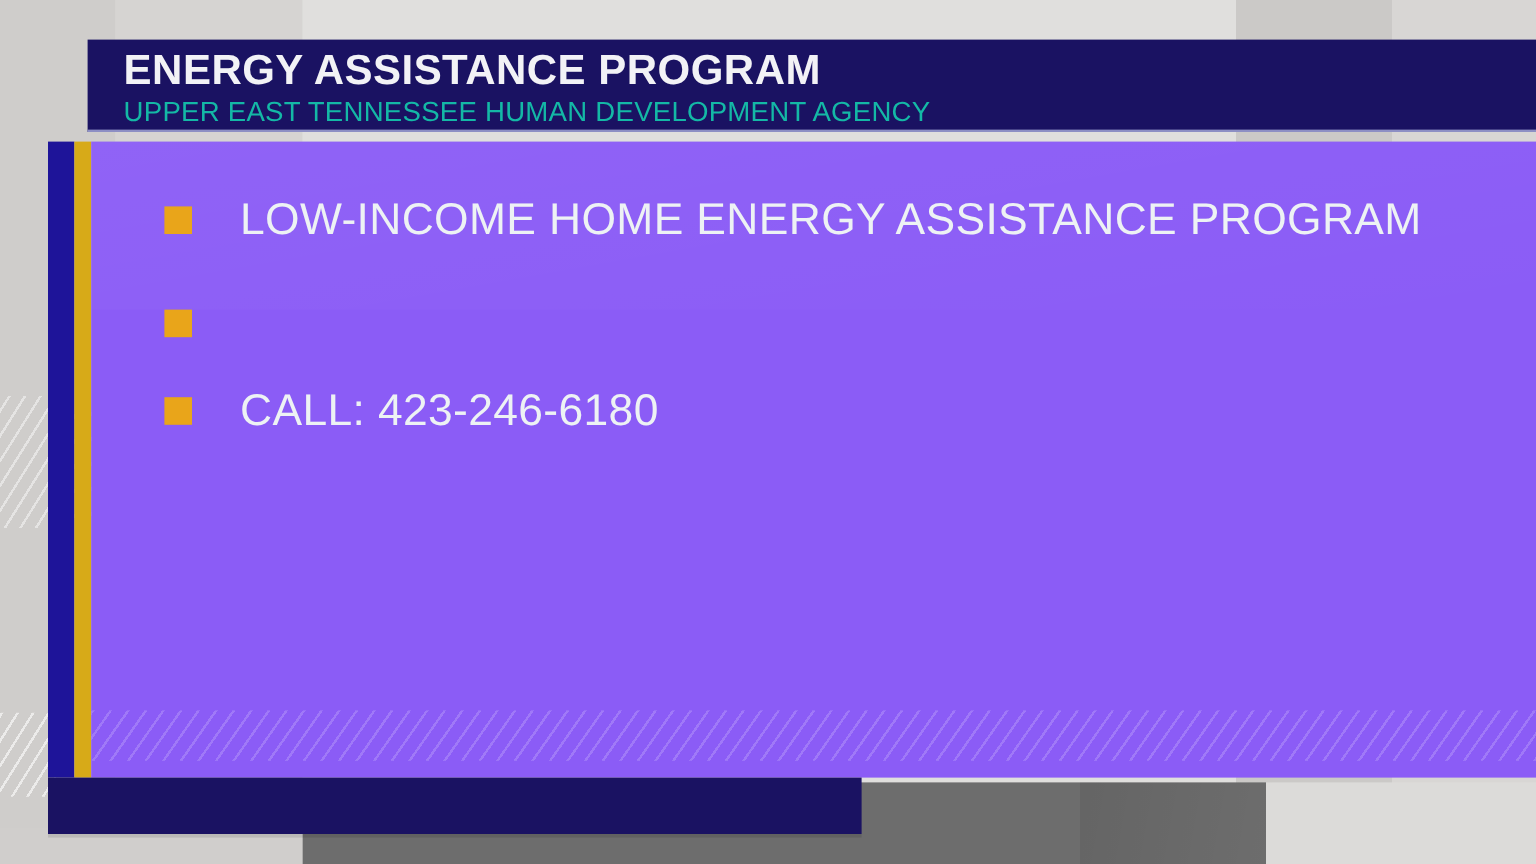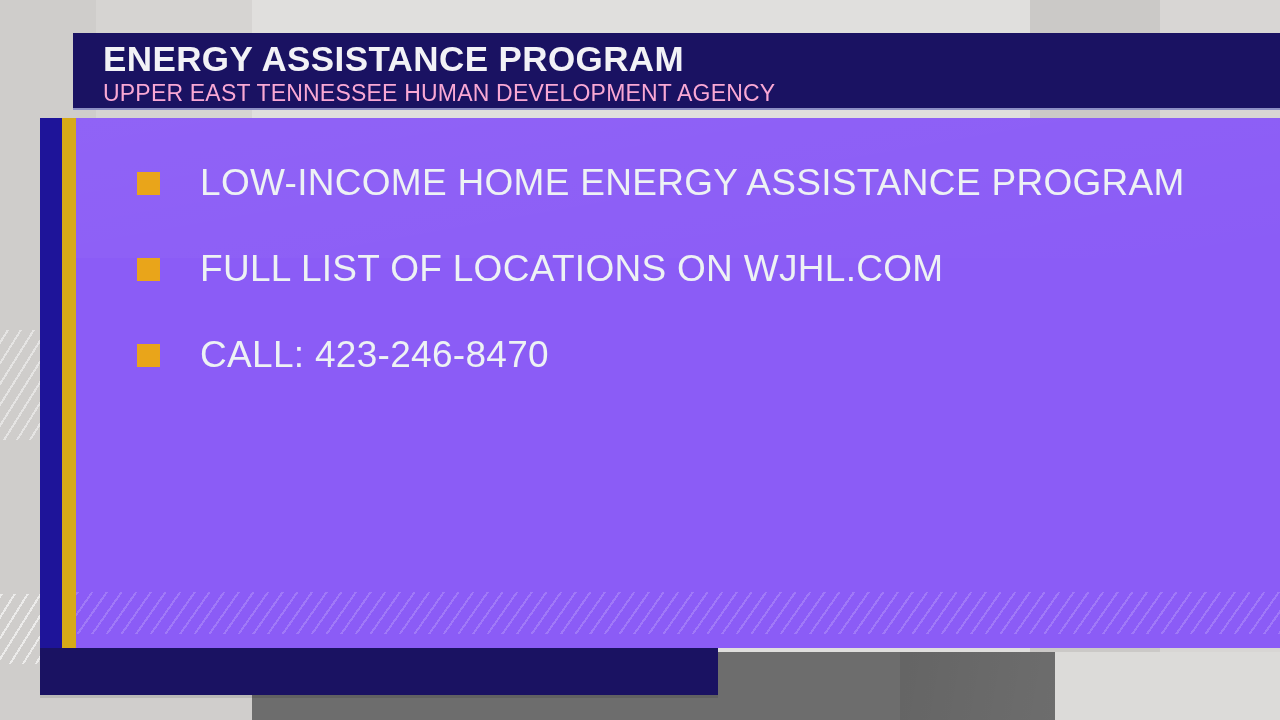--- a/index.html
+++ b/index.html
@@ -114,21 +114,21 @@
   }
   .titlebar .headline {
     color: #f2f2f6;
     font-size: 35px;
     font-weight: bold;
     letter-spacing: .4px;
     line-height: 40px;
     white-space: nowrap;
   }
   .titlebar .subhead {
-    color: #f9a8d4;
+    color: #14b8a6;
     font-size: 23px;
     font-weight: normal;
     letter-spacing: .2px;
     line-height: 28px;
     white-space: nowrap;
   }
 
   
   .accent-blue {
     position: absolute;
@@ -260,26 +260,25 @@
     <div class="bullets">
 
       <div class="bullet-row">
         <div class="bullet-mark"></div>
         <div class="bullet-text">LOW-INCOME HOME ENERGY ASSISTANCE PROGRAM</div>
       </div>
 
 
       <div class="bullet-row">
         <div class="bullet-mark"></div>
-        <div class="bullet-text">FULL LIST OF LOCATIONS ON WJHL.COM</div>
       </div>
 
       <div class="bullet-row">
         <div class="bullet-mark"></div>
-        <div class="bullet-text">CALL: 423-246-8470</div>
+        <div class="bullet-text">CALL: 423-246-6180</div>
       </div>
 
     </div>
   </div>
 
   <div class="bottom-navy"></div>
   <div class="bottom-navy-shadow"></div>
 
 </div>
 

